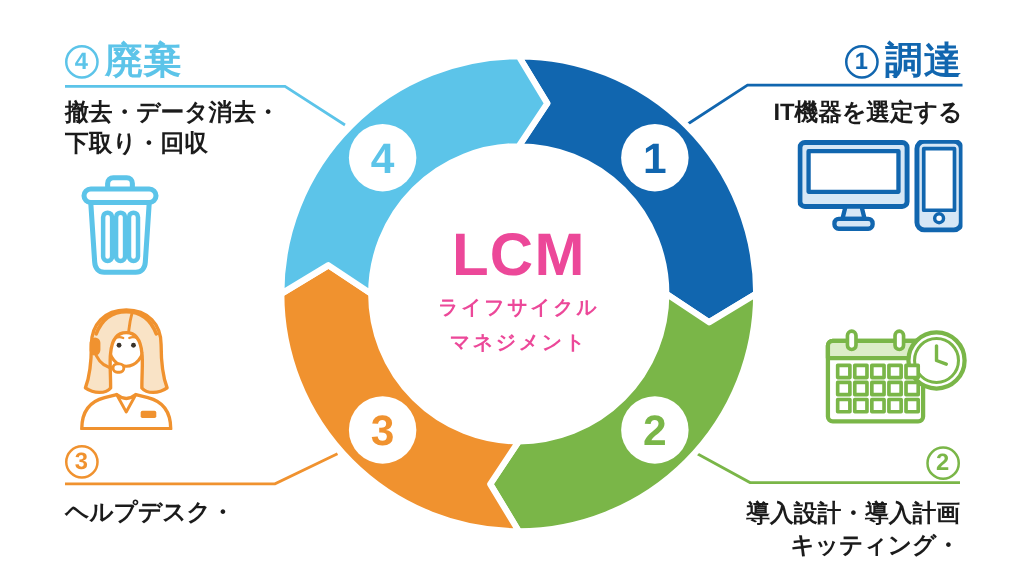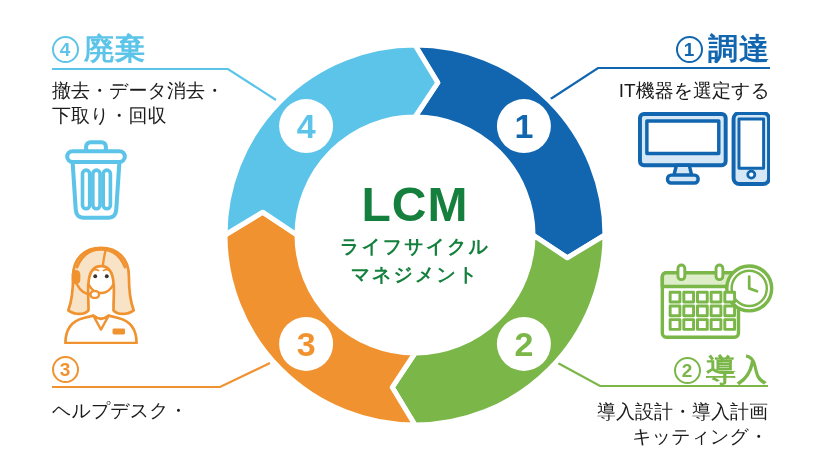--- a/index.html
+++ b/index.html
@@ -16,35 +16,35 @@
   .seg-title{
     display:flex;align-items:center;gap:5px;height:38px;line-height:38px;
     font-size:30px;font-weight:bold;color:var(--c);letter-spacing:1px;white-space:nowrap;
   }
   .block.right .seg-title{justify-content:flex-end;}
   .circ{
     box-sizing:border-box;width:27px;height:27px;border:2.5px solid var(--c);border-radius:50%;
     display:inline-flex;align-items:center;justify-content:center;
     font-size:19px;font-weight:bold;flex:0 0 auto;line-height:1;
   }
-  .desc{font-size:19px;font-weight:normal;color:#1b1b1b;line-height:25px;margin-top:10px;white-space:nowrap;}
+  .desc{font-size:19px;font-weight:bold;color:#1b1b1b;line-height:25px;margin-top:10px;white-space:nowrap;}
   .icon-wrap{line-height:0;}
   .b4 .icon-wrap{margin:10px 0 0 8px;}
   .b1 .icon-wrap{margin:9px 0 0 0;}
   .b3 .icon-wrap{margin:0 0 6px 6px;}
   .b2 .icon-wrap{margin:0 -8px 6px 0;}
 
   .b4{left:52px;top:30px;}
   .b1{right:58px;top:30px;}
   .b3{left:52px;top:244px;}
   .b2{right:60px;top:263px;}
 
-  .center-label{position:absolute;left:300px;top:180px;width:230px;text-align:center;color:#15803d;}
+  .center-label{position:absolute;left:300px;top:180px;width:230px;text-align:center;color:#ec4899;}
   .lcm{font-size:48px;font-weight:800;line-height:50px;letter-spacing:1px;}
-  .lcm-sub{font-size:19px;font-weight:bold;line-height:23px;letter-spacing:2px;margin-top:5px;}
+  .lcm-sub{font-size:16px;font-weight:bold;line-height:23px;letter-spacing:2px;margin-top:5px;}
 
   .icon-stroke{stroke:var(--c);fill:none;stroke-linecap:round;stroke-linejoin:round;}
   .icon-fill-light{fill:var(--fill);}
   .icon-fill-accent{fill:var(--c);}
   .icon-fill-white{fill:#fff;}
 </style>
 </head>
 <body>
 
 <div class="canvas">
@@ -167,21 +167,20 @@
           <rect x="12" y="58" width="10" height="10"></rect>
             <rect x="26" y="58" width="10" height="10"></rect>
             <rect x="40" y="58" width="10" height="10"></rect>
             <rect x="54" y="58" width="10" height="10"></rect>
             <rect x="68" y="58" width="10" height="10"></rect>
         </g>
       </svg>
     </div>
     <div class="seg-title">
       <span class="circ">2</span>
-      <span>導入</span>
     </div>
     <div class="desc">
       <div>導入設計・導入計画</div>
       <div>キッティング・</div>
     </div>
   </div>
 
 </div>
 
 </body></html>

